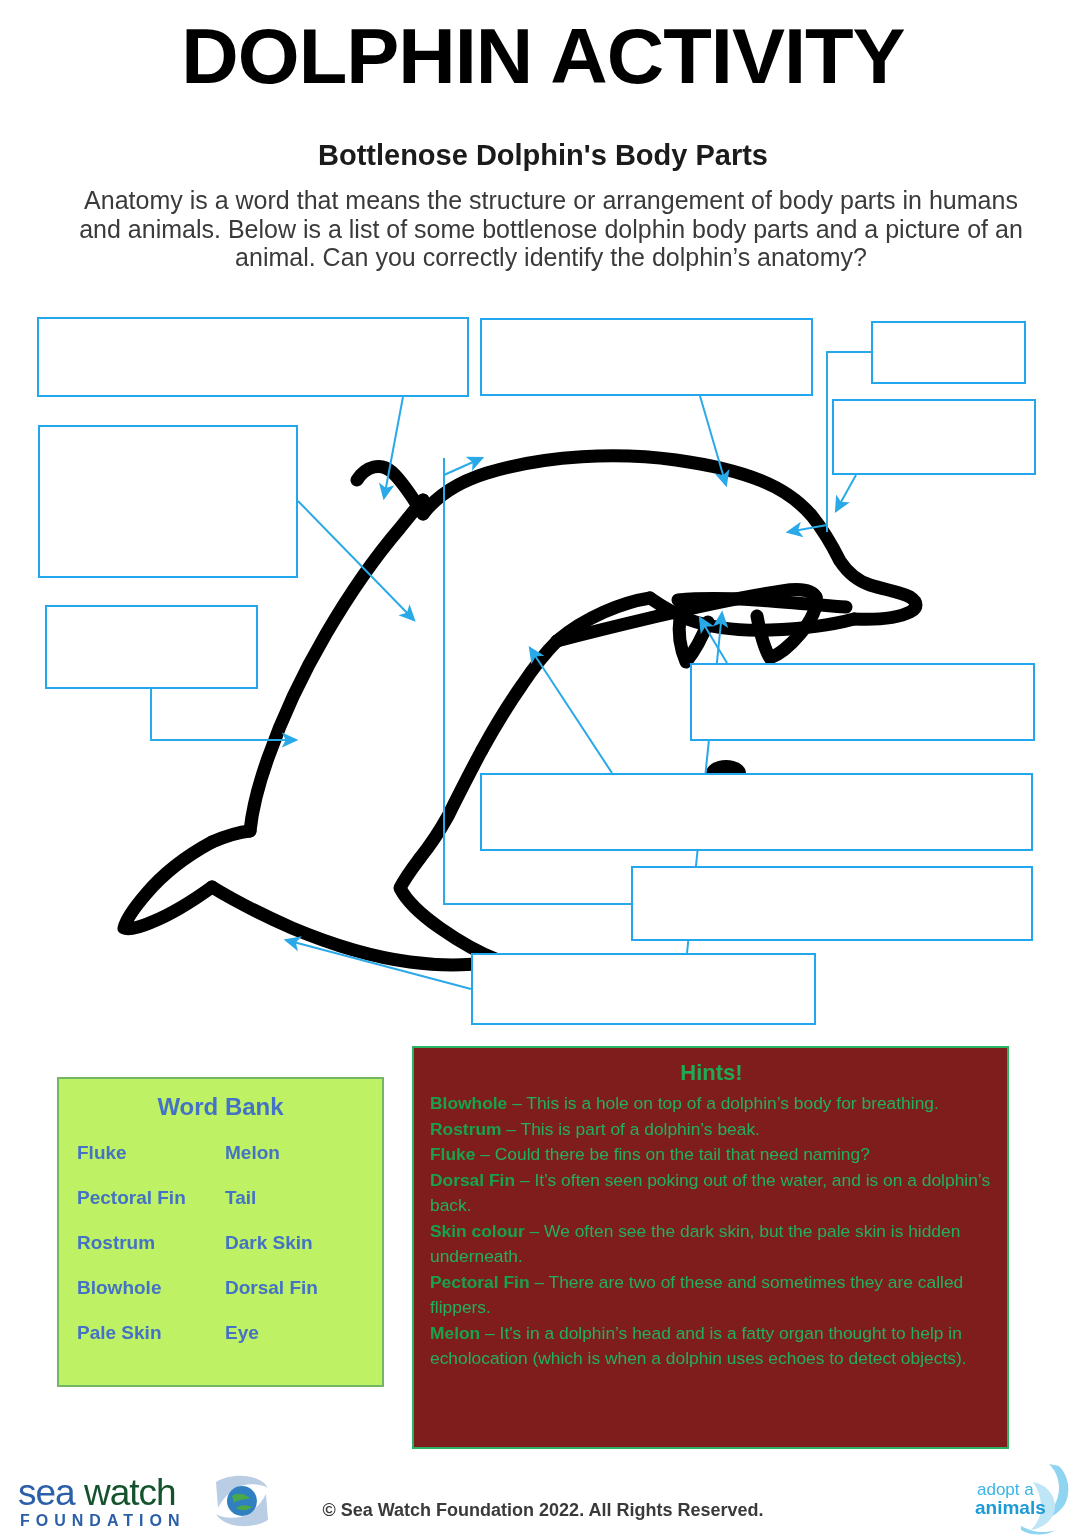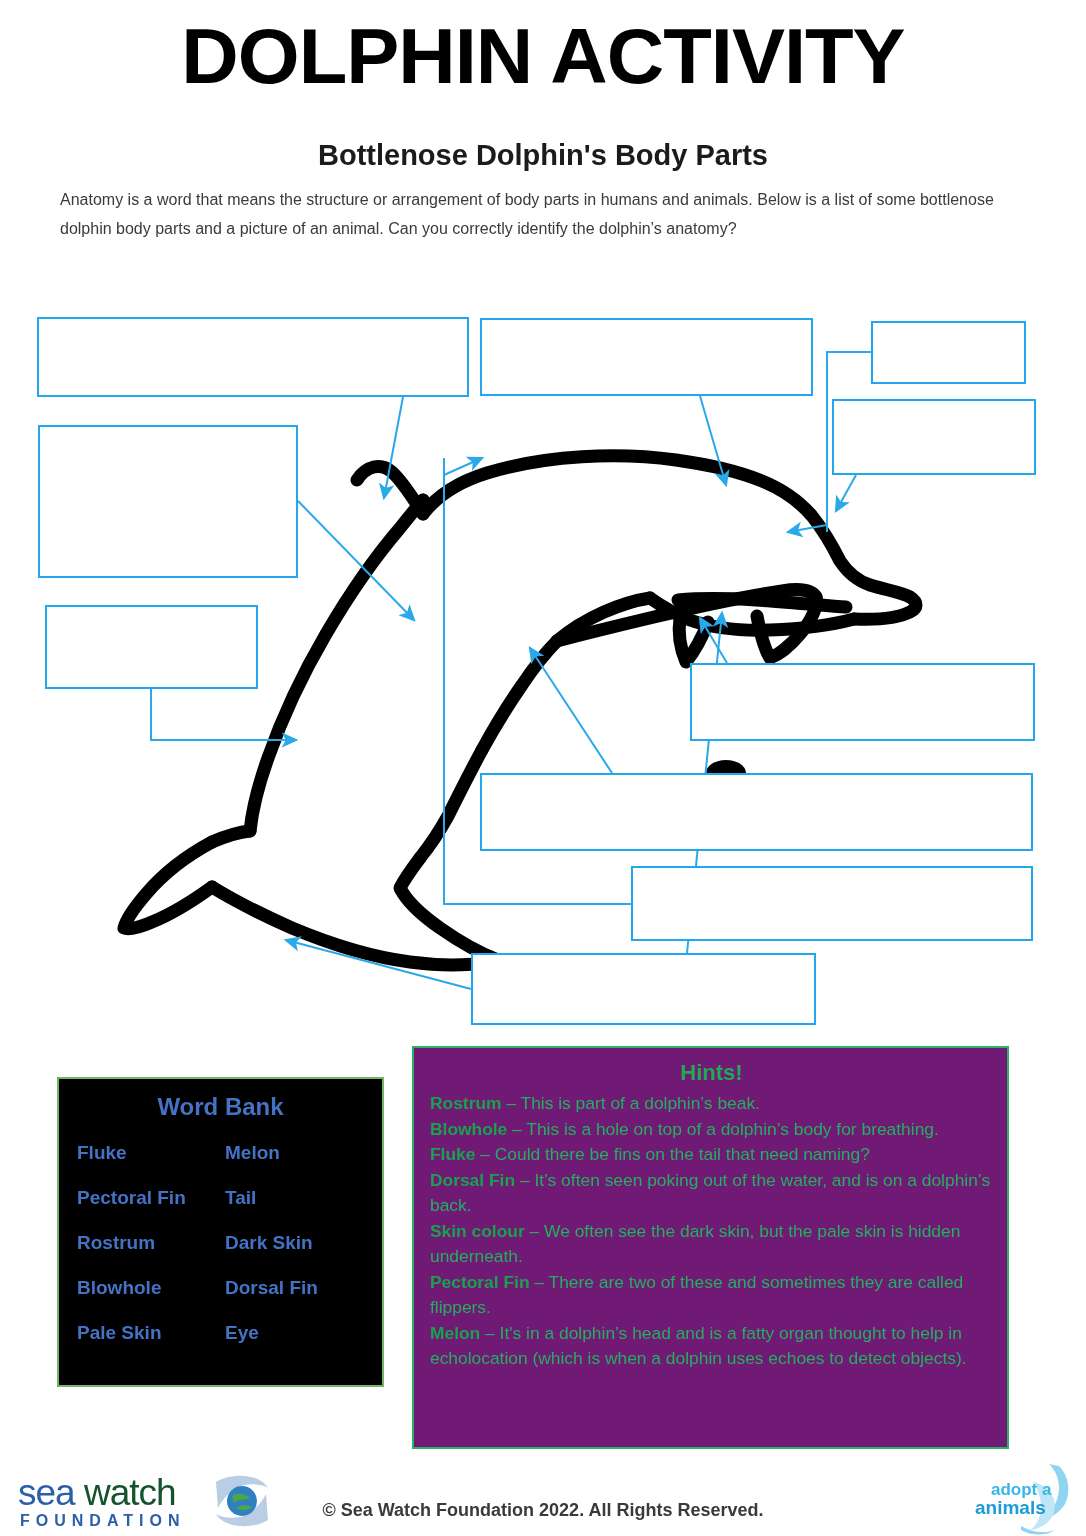--- a/index.html
+++ b/index.html
@@ -18,54 +18,54 @@
     position:absolute;left:0;top:14px;width:1086px;text-align:center;
     font-size:78px;line-height:84px;font-weight:700;letter-spacing:-1px;
     color:#000;font-family:"Liberation Sans", sans-serif;
     transform:scaleX(1.02);
   }
   .subtitle{
     position:absolute;left:0;top:138px;width:1086px;text-align:center;
     font-size:29px;line-height:34px;font-weight:700;color:#1b1b1b;
   }
   .intro{
-    position:absolute;left:60px;top:186px;width:966px;text-align:left;
-    font-size:16px;line-height:28.5px;font-weight:400;color:#3a3a3a;
+    position:absolute;left:68px;top:186px;width:966px;text-align:center;
+    font-size:25px;line-height:28.5px;font-weight:400;color:#3a3a3a;
   }
 
   
   .stage{position:absolute;left:0;top:300px;width:1086px;height:730px;}
   .stage svg{position:absolute;left:0;top:0;}
 
   
   .abox{
     position:absolute;border:2.5px solid #22a7ee;background:#fff;
     box-sizing:border-box;
   }
 
   
   .wordbank{
     position:absolute;left:57px;top:1077px;width:327px;height:310px;
-    border:2px solid #72b563;background:#000000;box-sizing:border-box;
+    border:2px solid #72b563;background:#bef264;box-sizing:border-box;
   }
   .wb-title{
     position:absolute;left:0;top:14px;width:100%;text-align:center;
     font-size:24px;font-weight:700;color:#4472c4;
   }
   .wb-grid{
     position:absolute;left:18px;top:62px;width:292px;
     display:grid;grid-template-columns:1fr 1fr;
     row-gap:21px;column-gap:4px;
   }
   .wb-item{font-size:19px;font-weight:700;color:#4472c4;line-height:24px;}
 
   
   .hints{
     position:absolute;left:412px;top:1046px;width:597px;height:403px;
-    border:2px solid #28b463;background:#701a75;box-sizing:border-box;
+    border:2px solid #28b463;background:#7f1d1d;box-sizing:border-box;
     padding:10px 14px 0 16px;
   }
   .hints-title{
     text-align:center;font-size:22px;font-weight:700;color:#1faa54;
     margin:2px 0 5px 0;
   }
   .hint{
     font-size:17.4px;line-height:25.5px;color:#22b05e;margin:0 0 0 0;
   }
   .hint b{font-weight:700;color:#17a34c;}
@@ -80,21 +80,21 @@
     position:absolute;left:8px;top:4px;font-size:37px;line-height:38px;
     font-weight:400;color:#2b5fa8;letter-spacing:-1px;
   }
   .swf-word .w2{color:#14532d;}
   .swf-found{
     position:absolute;left:10px;top:42px;font-size:16px;font-weight:700;
     letter-spacing:6px;color:#2b5fa8;
   }
   .swf-mark{position:absolute;left:196px;top:0px;}
   .adopt-logo{position:absolute;left:975px;top:1462px;width:100px;height:74px;}
-  .adopt-t1{position:absolute;left:16px;top:18px;font-size:17px;font-weight:700;color:#39b5e8;}
+  .adopt-t1{position:absolute;left:2px;top:18px;font-size:17px;font-weight:400;color:#39b5e8;}
   .adopt-t2{position:absolute;left:0px;top:35px;font-size:19px;font-weight:700;color:#1d9bd6;}
 </style>
 </head>
 <body>
 
 <div class="page">
 
   <div class="title">DOLPHIN ACTIVITY</div>
   <div class="subtitle">Bottlenose Dolphin's Body Parts</div>
   <div class="intro">Anatomy is a word that means the structure or arrangement of body parts in humans and animals. Below is a list of some bottlenose dolphin body parts and a picture of an animal. Can you correctly identify the dolphin’s anatomy?</div>
@@ -231,22 +231,22 @@
         <div class="wb-item">Blowhole</div>
         <div class="wb-item">Dorsal Fin</div>
         <div class="wb-item">Pale Skin</div>
         <div class="wb-item">Eye</div>
       </div>
   </div>
 
   <div class="hints">
     <div class="hints-title">Hints!</div>
     <div id="hints-list">
+        <div class="hint"><b>Blowhole</b><span> – This is a hole on top of a dolphin’s body for breathing.</span></div>
         <div class="hint"><b>Rostrum</b><span> – This is part of a dolphin’s beak.</span></div>
-        <div class="hint"><b>Blowhole</b><span> – This is a hole on top of a dolphin’s body for breathing.</span></div>
         <div class="hint"><b>Fluke</b><span> – Could there be fins on the tail that need naming?</span></div>
         <div class="hint"><b>Dorsal Fin</b><span> – It’s often seen poking out of the water, and is on a dolphin’s back.</span></div>
         <div class="hint"><b>Skin colour</b><span> – We often see the dark skin, but the pale skin is hidden underneath.</span></div>
         <div class="hint"><b>Pectoral Fin</b><span> – There are two of these and sometimes they are called flippers.</span></div>
         <div class="hint"><b>Melon</b><span> – It's in a dolphin’s head and is a fatty organ thought to help in echolocation (which is when a dolphin uses echoes to detect objects).</span></div>
       </div>
   </div>
 
   <div class="swf-logo">
     <div class="swf-word"><span>sea </span><span class="w2">watch</span></div>

